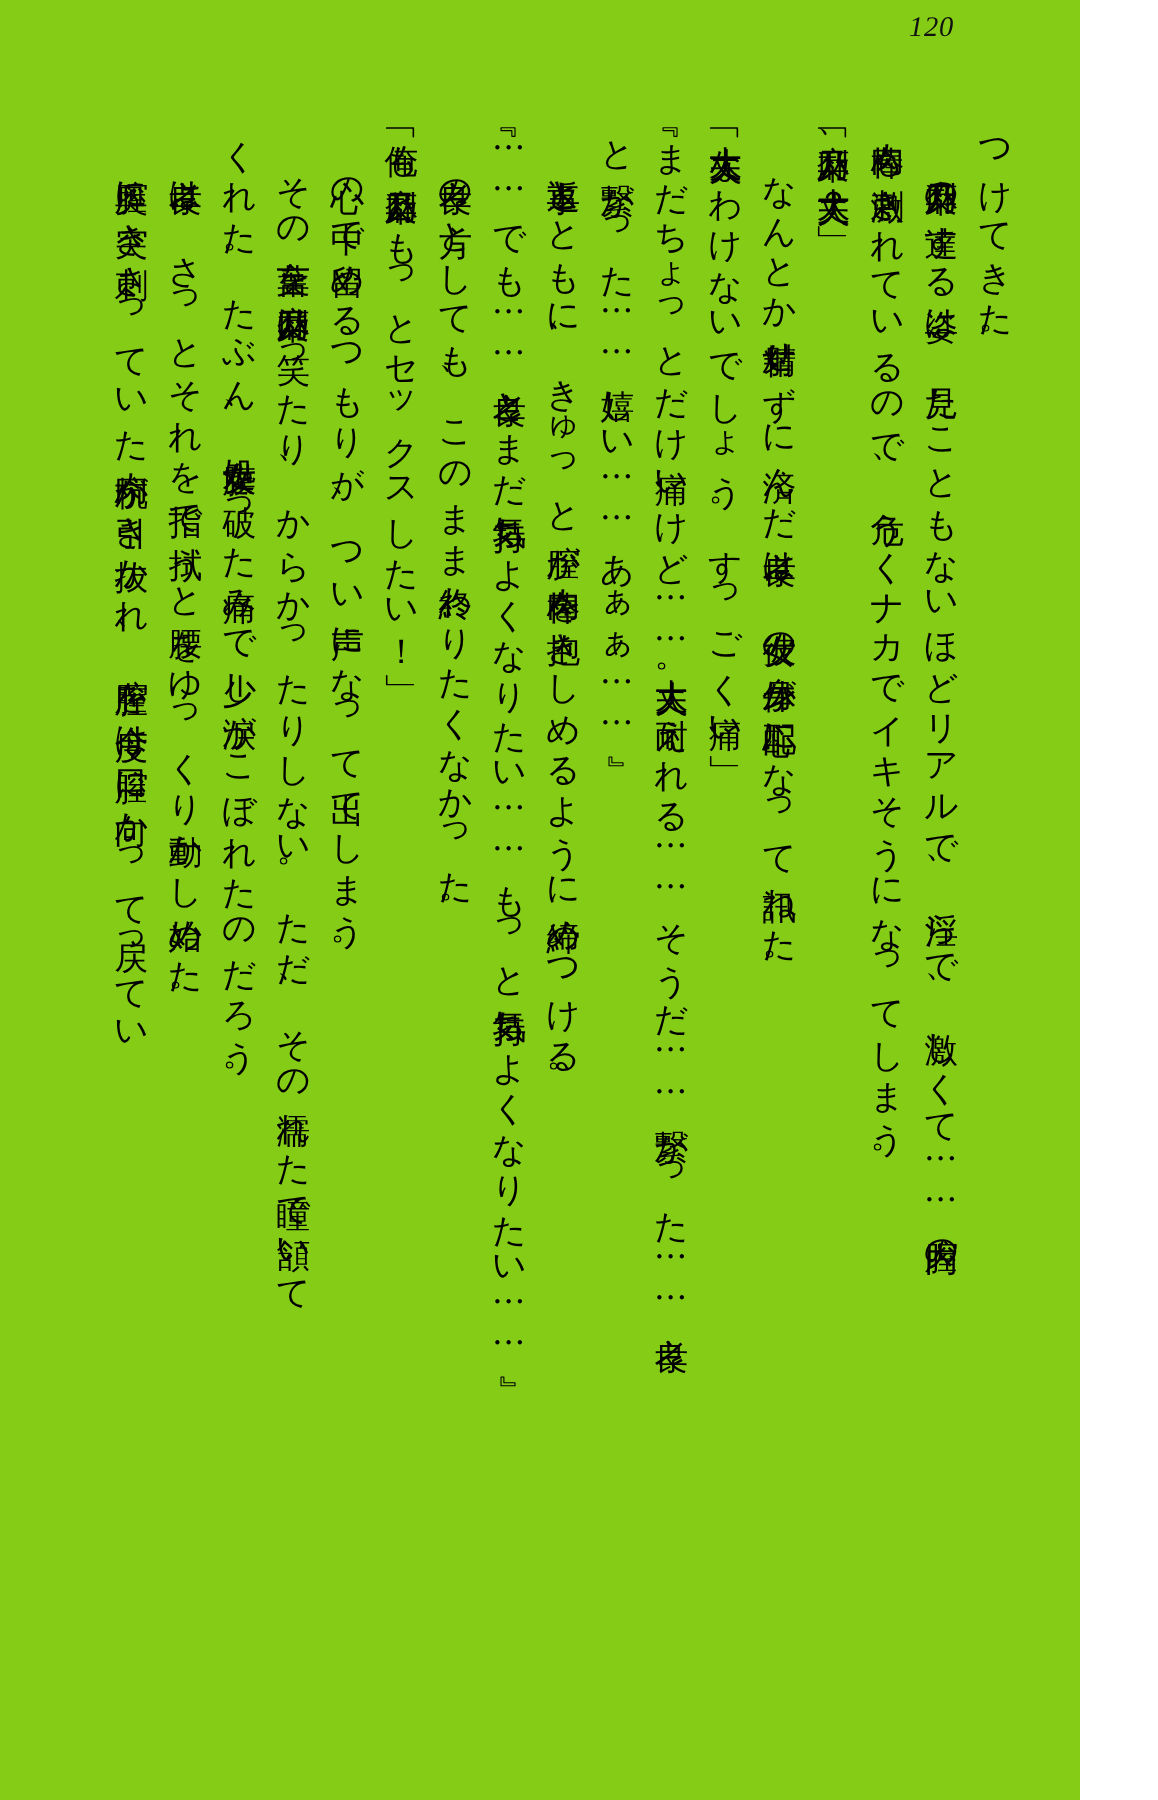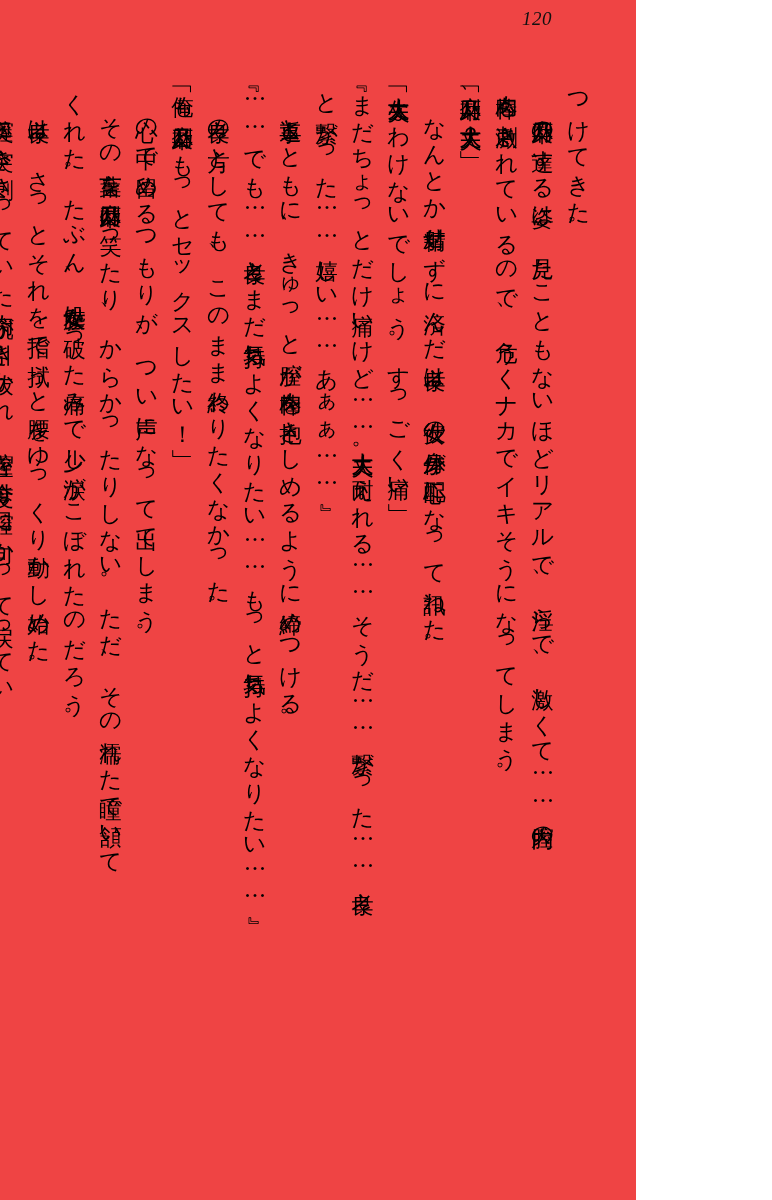--- a/index.html
+++ b/index.html
@@ -13,23 +13,23 @@
     font-family: "Liberation Serif", "DejaVu Serif", serif;
     color: #000000;
     position: relative;
     overflow: hidden;
   }
 
   .page {
     position: absolute;
     top: 0;
     left: 0;
-    width: 636px;
+    width: 720px;
     height: 1200px;
-    background: #ef4444;
+    background: #84cc16;
   }
 
   .page-number {
     position: absolute;
     top: 8px;
     right: 84px;
     font-family: "Liberation Serif", "DejaVu Serif", serif;
     font-style: italic;
     font-size: 19px;
     letter-spacing: 0.5px;

